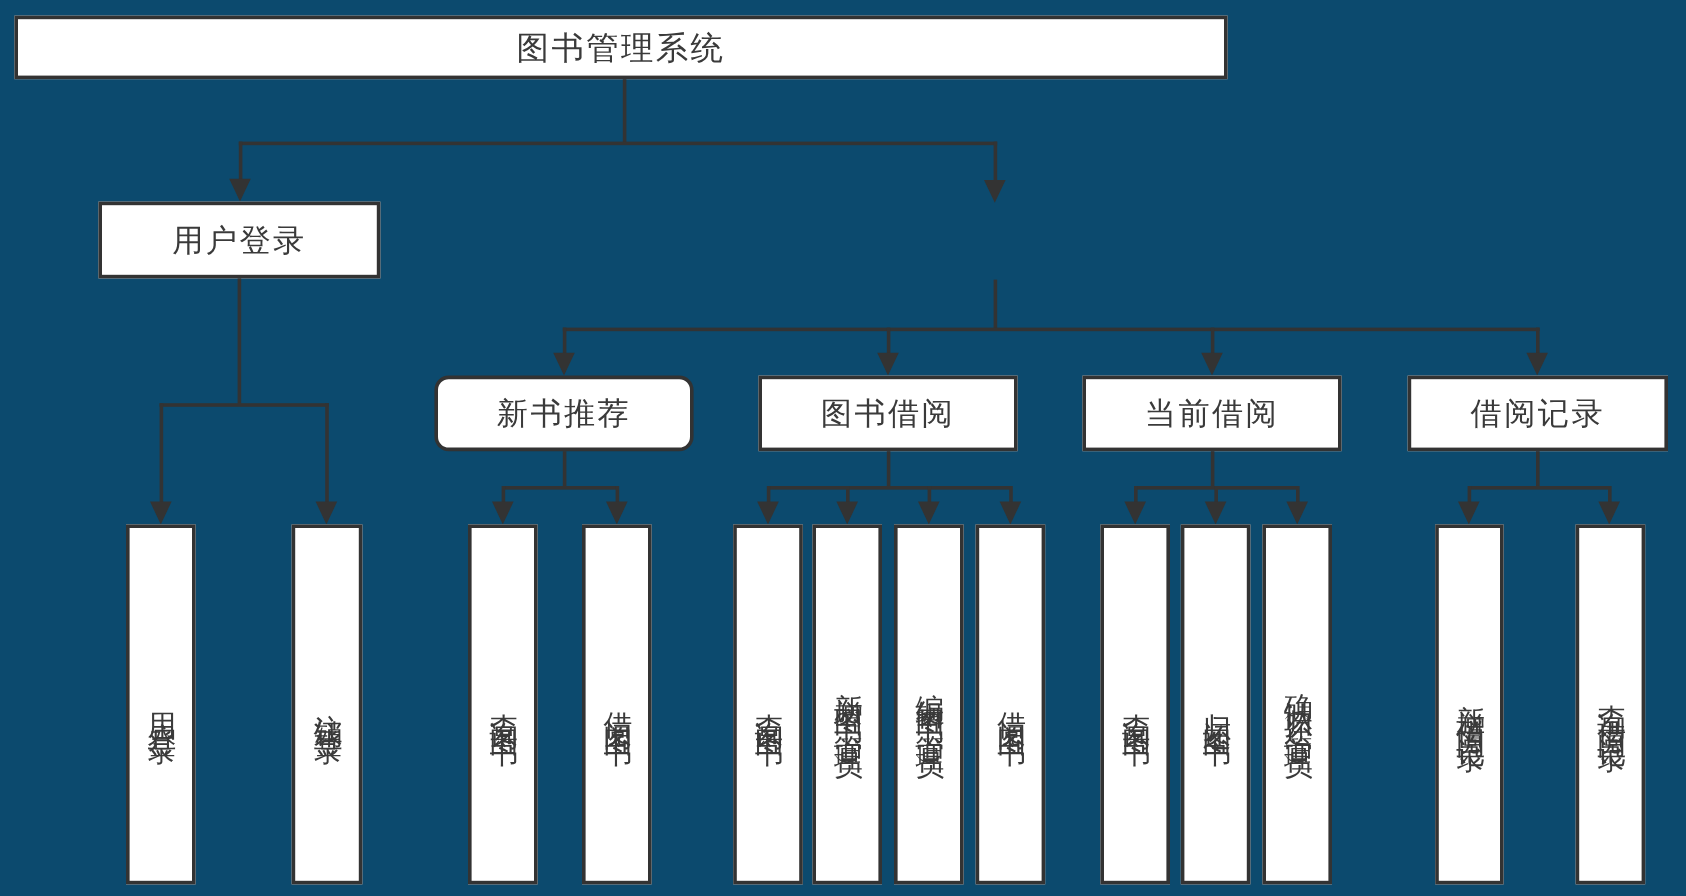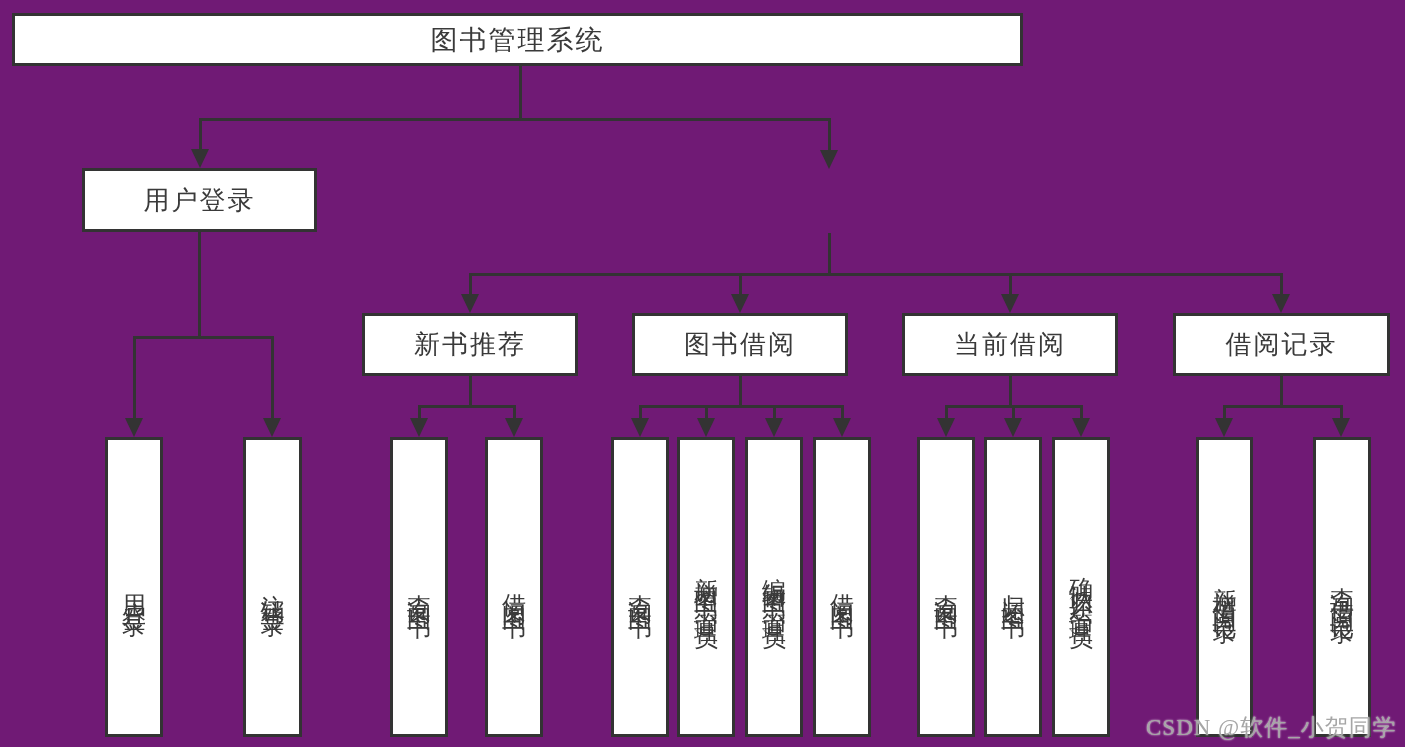--- a/index.html
+++ b/index.html
@@ -1,19 +1,19 @@
 <!DOCTYPE html>
 <html><head>
 <meta charset="utf-8">
 <style>
   html,body { margin:0; padding:0; background:#ffffff; }
   #canvas {
     position:relative; width:1405px; height:747px;
-    background:#701a75; overflow:hidden;
-    font-family:Liberation Serif, serif;
+    background:#0c4a6e; overflow:hidden;
+    font-family:Liberation Sans, sans-serif;
     color:#3a3a3a;
   }
   .node {
     position:absolute; box-sizing:border-box;
     background:#ffffff; border:3px solid #333333;
     display:flex; align-items:center; justify-content:center;
     color:#3a3a3a;
   }
   .node.h { font-size:26px; letter-spacing:2px; }
   .node.root { font-size:27px; }
@@ -58,21 +58,21 @@
   <div class="arrow" style="left:125px; top:336px; height:101px;"></div>
   <div class="arrow" style="left:263px; top:336px; height:101px;"></div>
 
   <div class="line" style="left:828px; top:233px; width:3px; height:42px;"></div>
   <div class="line" style="left:469px; top:273px; width:814px; height:3px;"></div>
   <div class="arrow" style="left:461px; top:273px; height:40px;"></div>
   <div class="arrow" style="left:731px; top:273px; height:40px;"></div>
   <div class="arrow" style="left:1001px; top:273px; height:40px;"></div>
   <div class="arrow" style="left:1272px; top:273px; height:40px;"></div>
 
-  <div class="node h" style="left:362px; top:313px; width:216px; height:63px;">新书推荐</div>
+  <div class="node h" style="left:362px; top:313px; width:216px; height:63px;border-radius:12px;">新书推荐</div>
   <div class="node h" style="left:902px; top:313px; width:216px; height:63px;">当前借阅</div>
   <div class="node h" style="left:632px; top:313px; width:216px; height:63px;">图书借阅</div>
   <div class="node h" style="left:1173px; top:313px; width:217px; height:63px;">借阅记录</div>
 
   <div class="line" style="left:469px; top:376px; width:3px; height:31px;"></div>
   <div class="line" style="left:419px; top:405px; width:96px; height:3px;"></div>
   <div class="arrow" style="left:410px; top:405px; height:32px;"></div>
   <div class="arrow" style="left:505px; top:405px; height:32px;"></div>
 
   <div class="line" style="left:739px; top:376px; width:3px; height:31px;"></div>
@@ -104,15 +104,14 @@
   <div class="node v" style="left:745px; top:437px; width:58px; height:300px;">编辑图书（管理员）</div>
   <div class="node v" style="left:813px; top:437px; width:58px; height:300px;">借阅图书</div>
 
   <div class="node v" style="left:917px; top:437px; width:58px; height:300px;">查询图书</div>
   <div class="node v" style="left:984px; top:437px; width:58px; height:300px;">归还图书</div>
   <div class="node v" style="left:1052px; top:437px; width:58px; height:300px;">确认归还（管理员）</div>
 
   <div class="node v" style="left:1196px; top:437px; width:57px; height:300px;">新增借阅记录</div>
   <div class="node v" style="left:1313px; top:437px; width:58px; height:300px;">查询借阅记录</div>
 
-  <div class="watermark">CSDN @软件_小贺同学</div>
 
 </div>
 
 </body></html>

